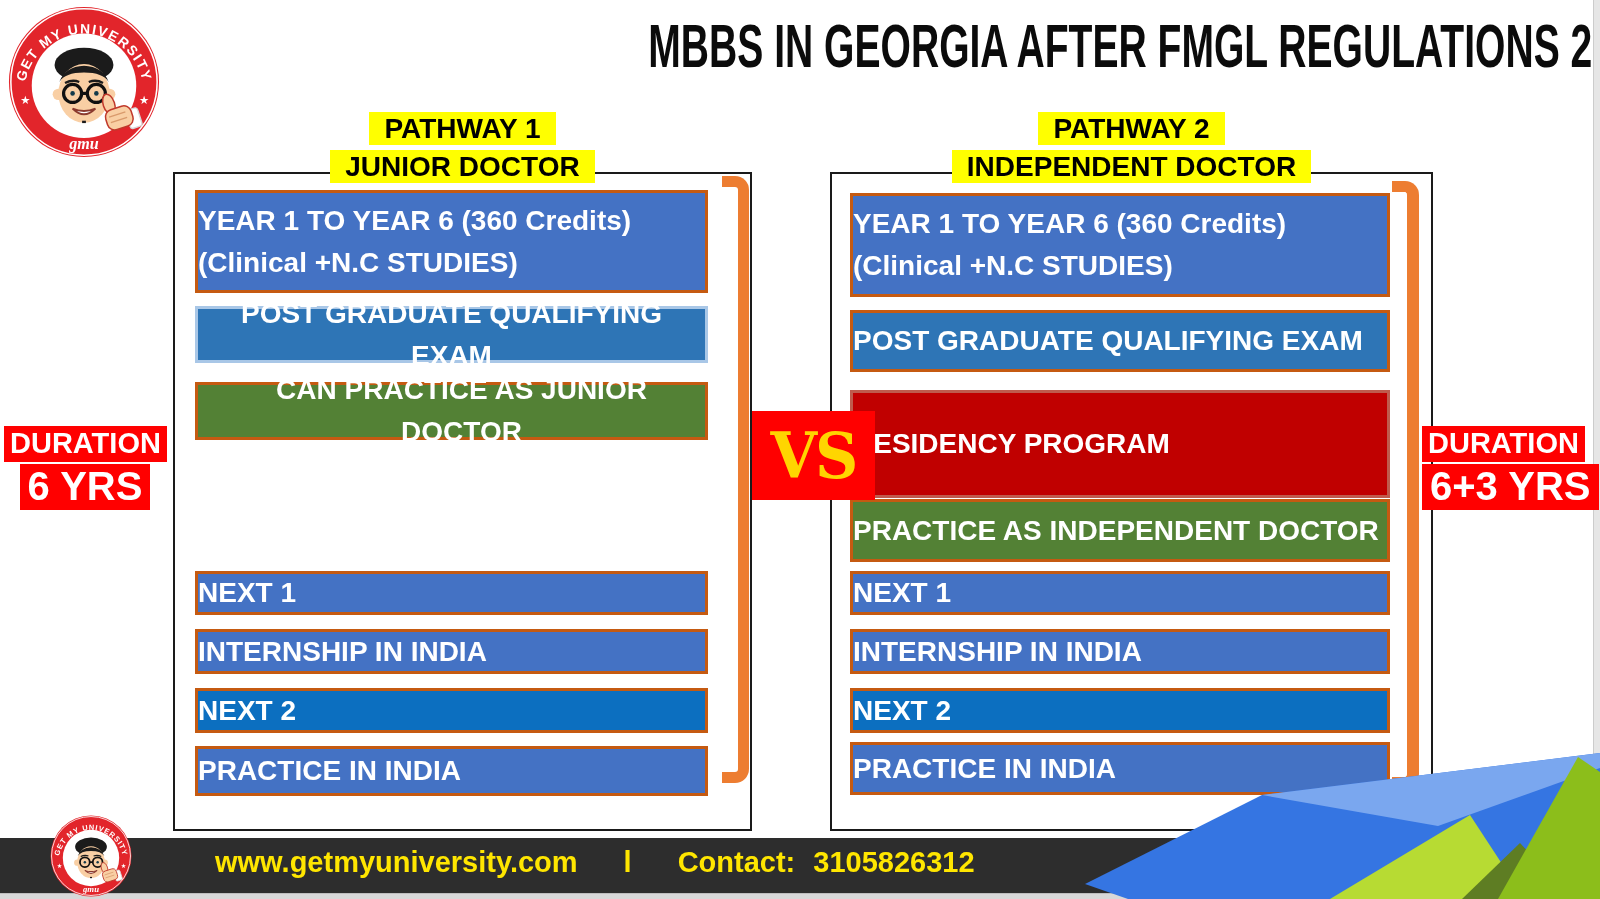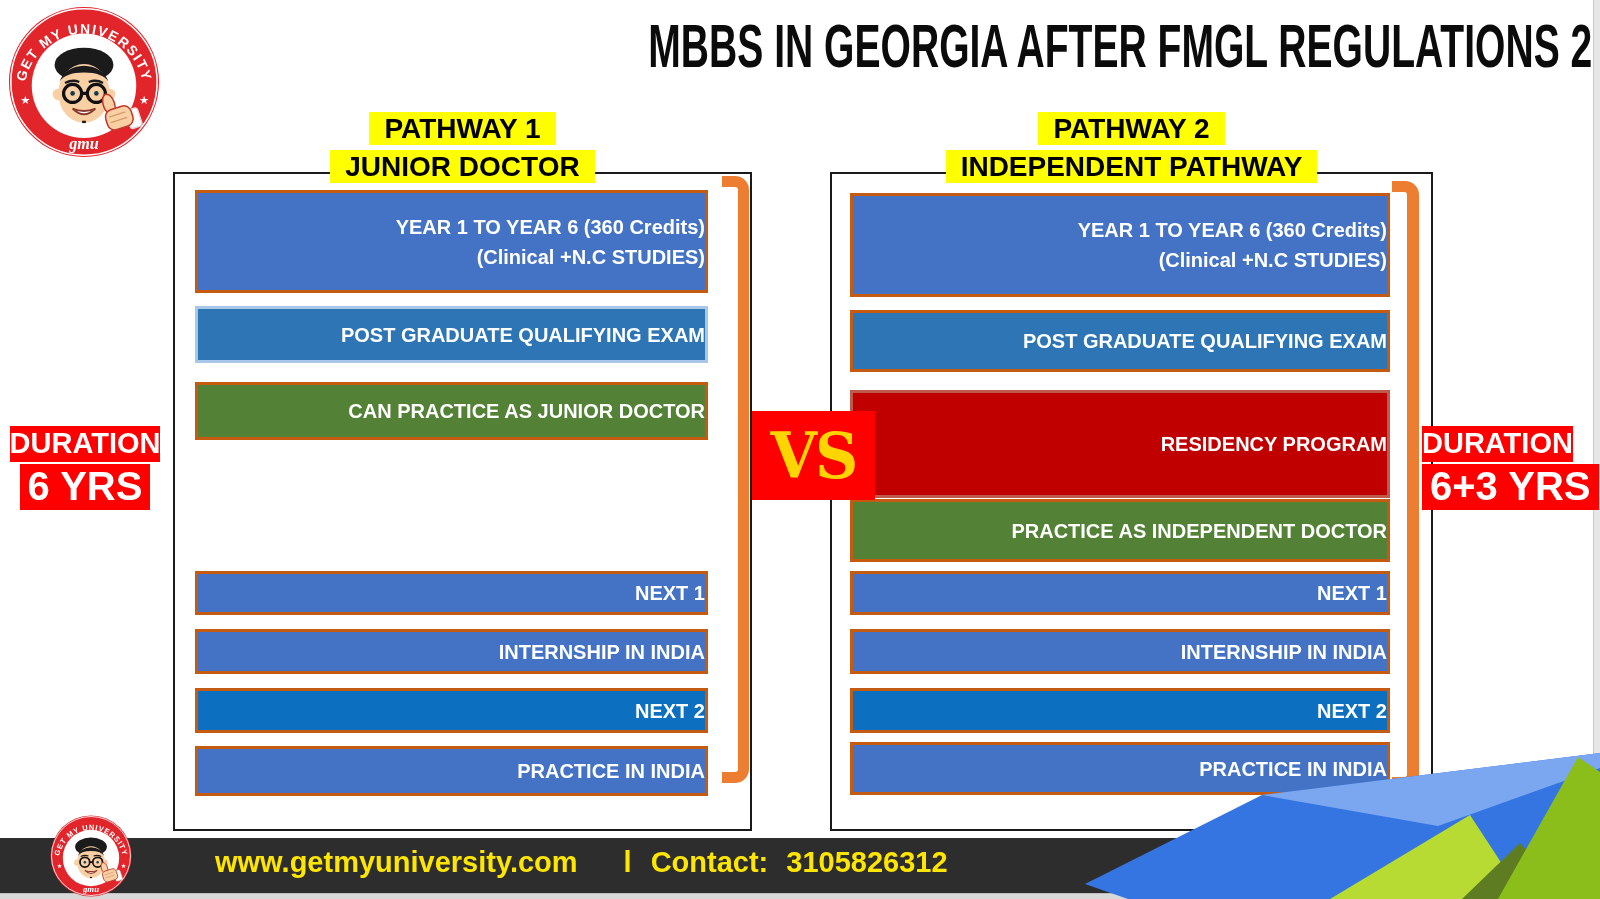--- a/index.html
+++ b/index.html
@@ -21,22 +21,22 @@
   .pane1{left:173px;width:579px;}
   .pane2{left:830px;width:603px;}
   .pane-title{position:absolute;top:112px;text-align:center;z-index:6;line-height:34px;}
   .pane-title1{left:173px;width:579px;}
   .pane-title2{left:830px;width:603px;}
   .hl{
     display:inline-block;background:var(--highlight,#ff0);color:#000;
     font-size:28px;font-weight:700;padding:0 15px;line-height:33px;
   }
   .box{
-    position:absolute;box-sizing:border-box;color:#fff;font-weight:700;font-size:20px;
-    display:flex;flex-direction:column;align-items:flex-end;justify-content:center;
+    position:absolute;box-sizing:border-box;color:#fff;font-weight:700;font-size:28px;
+    display:flex;flex-direction:column;align-items:flex-start;justify-content:center;
     text-align:center;z-index:5;line-height:1.5;
   }
   .c-blue {background:var(--box-blue,#4472C4);border:3px solid var(--box-blue-border,#C55A11);}
   .c-mblue1{background:var(--box-midblue,#2E75B6);border:3px solid var(--box-midblue-border,#A9C7E7);}
   .c-mblue2{background:var(--box-midblue,#2E75B6);border:3px solid var(--box-blue-border,#C55A11);}
   .c-sblue{background:var(--box-strongblue,#0C6FC0);border:3px solid var(--box-blue-border,#C55A11);}
   .c-green{background:var(--box-green,#538135);border:3px solid var(--box-blue-border,#C55A11);}
   .c-red  {background:var(--box-red,#C00000);border:3px solid var(--box-red-border,#BF5B4D);}
   
   .p1-b1{left:195px;top:190px;width:513px;height:103px;}
@@ -73,34 +73,34 @@
   .vs span{
     font-family:"DejaVu Serif",serif;font-weight:700;font-size:60px;
     color:var(--vs-text,#FFD500);letter-spacing:-2px;transform:scaleY(1.05);
   }
   
   .duration{position:absolute;top:426px;z-index:7;line-height:1;}
   .duration-left{left:4px;width:162px;text-align:center;}
   .duration-right{left:1422px;width:178px;text-align:left;}
   .duration .d-label{
     display:inline-block;background:var(--badge-red,#FF0000);color:#fff;
-    font-weight:700;font-size:29px;padding:3px 0 4px;
+    font-weight:700;font-size:29px;padding:3px 6px 4px;
   }
   .duration .d-value{
     display:inline-block;background:var(--badge-red,#FF0000);color:#fff;
     font-weight:700;font-size:40px;padding:2px 8px 4px;margin-top:2px;
   }
   
   .footer-bar{position:absolute;left:0;top:838px;width:1600px;height:55px;background:var(--footer-bg,#2D2D2D);z-index:2;}
   .footer-text{
     position:absolute;left:215px;top:846px;z-index:9;display:flex;align-items:baseline;
     color:var(--footer-text,#FFE600);font-weight:700;font-size:29px;white-space:nowrap;
   }
   .footer-text .gap1{margin-left:46px;}
-  .footer-text .gap2{margin-left:19px;}
+  .footer-text .gap2{margin-left:46px;}
   .footer-text .gap3{margin-left:18px;}
   .edge-bottom{position:absolute;left:0;top:893px;width:1600px;height:6px;background:#D8D8D8;border-top:1px solid #bdbdbd;z-index:1;}
   .edge-right{position:absolute;left:1593px;top:0;width:7px;height:899px;background:#E6E6E6;border-left:1px solid #cccccc;z-index:1;}
   
   .tri-layer{position:absolute;left:0;top:0;width:1600px;height:899px;z-index:8;pointer-events:none;}
   
   .logo-main{position:absolute;left:8px;top:6px;width:152px;height:152px;z-index:9;}
   .logo-footer{position:absolute;left:50px;top:815px;width:82px;height:82px;z-index:9;}
 </style>
 </head>
@@ -187,21 +187,21 @@
       <div>NEXT 2</div>
     </div>
   <div class="box c-blue p1-b7">
       <div>PRACTICE IN INDIA</div>
     </div>
   <div class="bracket bracket1"></div>
 
   <div class="pane pane2"></div>
   <div class="pane-title pane-title2">
     <span class="hl">PATHWAY 2</span><br>
-    <span class="hl">INDEPENDENT PATHWAY</span>
+    <span class="hl">INDEPENDENT DOCTOR</span>
   </div>
   <div class="box c-blue p2-b1">
     <div>YEAR 1 TO YEAR 6 (360 Credits)</div>
     <div>(Clinical +N.C STUDIES)</div>
   </div>
   <div class="box c-mblue2 p2-b2">
       <div>POST GRADUATE QUALIFYING EXAM</div>
     </div>
   <div class="box c-red p2-b3">
       <div>RESIDENCY PROGRAM</div>

